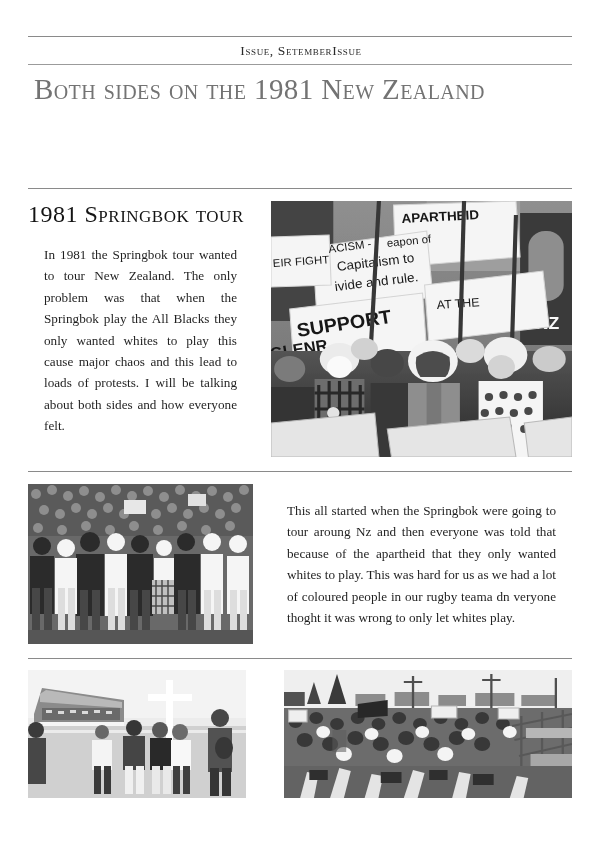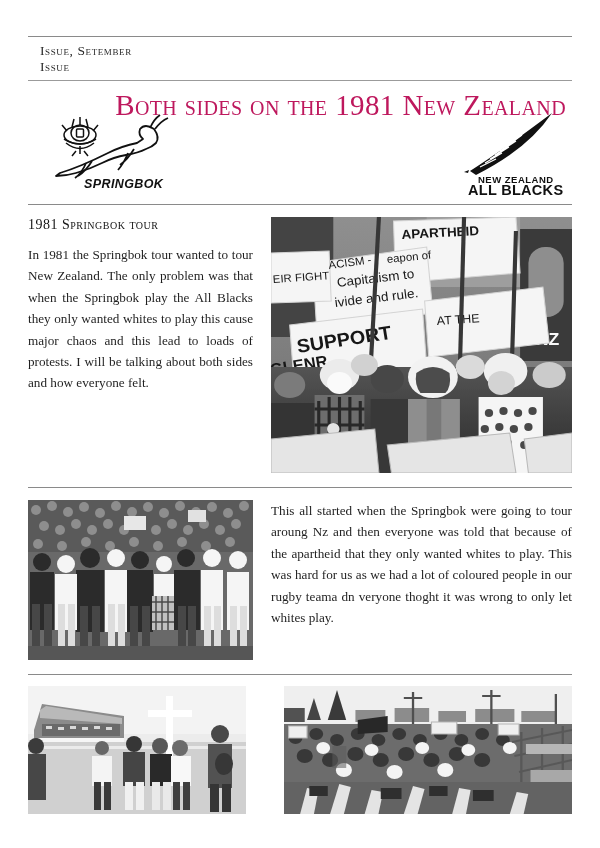--- a/index.html
+++ b/index.html
@@ -33,42 +33,41 @@
   }
   .rule-thin { border-top: 1px solid #9b9b9b; }
 
   .masthead-top { margin-top: 36px; }
 
   .masthead-line {
     display: flex;
     align-items: baseline;
     justify-content: center;
     padding: 6px 10px 5px 12px;
-    flex-direction: column;
   }
   .masthead-text {
     font-variant: small-caps;
     font-size: 13.5px;
     letter-spacing: 0.6px;
     color: #2a2a2a;
   }
 
   
   .headline-block {
     position: relative;
     padding: 7px 0 6px 0;
     min-height: 104px;
   }
   .headline {
     font-variant: small-caps;
-    text-align: right;
+    text-align: left;
     font-size: 29px;
     line-height: 1.23;
     letter-spacing: 0.4px;
-    color: #be185d;
+    color: #737373;
     font-weight: 400;
     padding: 0 6px;
   }
   .headline .line2 { display: block; }
 
   
   .logo-springbok {
     position: absolute;
     left: 14px;
     top: 32px;
@@ -94,28 +93,28 @@
   .row-top { margin-top: 12px; }
 
   .col-left-text { width: 225px; flex: 0 0 225px; }
   .col-right-photo { flex: 1 1 auto; }
 
   .col-left-photo { width: 225px; flex: 0 0 225px; }
   .col-right-text { flex: 1 1 auto; }
 
   h2.subhead {
     font-variant: small-caps;
-    font-size: 14px;
+    font-size: 24px;
     font-weight: 400;
     letter-spacing: 0.5px;
     margin: 0 0 11px 0;
     color: #141414;
   }
   p.body {
-    margin: 0;
+    margin: 16px;
     font-size: 13.2px;
     line-height: 1.62;
     text-align: justify;
     text-justify: inter-word;
     color: #1f1f1f;
   }
 
   
   .photo {
     position: relative;
@@ -153,64 +152,21 @@
   </div>
 
   <hr class="rule rule-thin">
 
   <div class="headline-block">
 
     <div class="headline">
       <span>Both sides on the 1981 New Zealand</span>
     </div>
 
-    <div class="logo-springbok">
-      <svg viewBox="0 0 150 80" xmlns="http://www.w3.org/2000/svg" aria-hidden="true">
-        <g fill="none" stroke="#111" stroke-width="1.5">
-
-          <ellipse cx="38" cy="22" rx="16" ry="9"></ellipse>
-          <ellipse cx="38" cy="20" rx="9" ry="8"></ellipse>
-          <path d="M30 14 L32 6 M38 12 L38 4 M46 14 L44 6 M25 18 L20 12 M51 18 L56 12"></path>
-          <path d="M22 26 Q38 36 54 26"></path>
-          <path d="M24 30 Q38 41 52 30"></path>
-          <path d="M38 33 L38 41 M34 38 L30 43 M42 38 L46 43"></path>
-          <rect x="34.5" y="16" width="7" height="8" rx="1"></rect>
-        </g>
-        <g fill="none" stroke="#111" stroke-width="1.8" stroke-linejoin="round">
-
-          <path d="M112 16 Q103 10 98 16 Q96 22 101 26 L95 30 Q80 33 66 40
-                   Q52 47 40 52 Q28 57 18 60 L14 63 Q24 63 34 60
-                   Q48 56 60 50 Q72 44 84 42 Q96 40 104 36
-                   Q110 34 114 30 Q118 24 112 16 Z"></path>
-
-          <path d="M108 15 Q112 6 118 2 M113 16 Q119 8 126 5"></path>
-
-          <path d="M92 36 Q86 46 78 52 M86 40 Q82 50 76 57"></path>
-
-          <path d="M50 48 Q44 58 36 63 M44 50 Q40 60 33 65"></path>
-        </g>
-        <text x="42" y="75" font-family="Liberation Sans, sans-serif" font-size="12.5" font-weight="bold" font-style="italic" fill="#111" letter-spacing="0.4">SPRINGBOK</text>
-      </svg>
-    </div>
-
-    <div class="logo-allblacks">
-      <svg viewBox="0 0 110 88" xmlns="http://www.w3.org/2000/svg" aria-hidden="true">
-        <g>
-          <path d="M14 62 Q40 46 96 4 Q72 40 20 66 Z" fill="#111"></path>
-          <g stroke="#fff" stroke-width="1.25">
-            <path d="M24 58 L40 50 M29 54 L46 44 M34 50 L53 38
-                     M39 46 L60 32 M44 42 L66 26 M49 38 L72 20
-                     M54 34 L78 14 M59 30 L84 10 M64 26 L89 7"></path>
-          </g>
-          <path d="M13 61 l-5 2 l4 1 z" fill="#111"></path>
-        </g>
-        <text x="22" y="74" font-family="Liberation Sans, sans-serif" font-size="9.5" font-weight="bold" fill="#111" letter-spacing="0.5">NEW ZEALAND</text>
-        <text x="12" y="86" font-family="Liberation Sans, sans-serif" font-size="14.5" font-weight="bold" fill="#111" letter-spacing="0.3">ALL BLACKS</text>
-      </svg>
-    </div>
+
   </div>
 
   <hr class="rule section-rule">
 
   <div class="row row-top">
 
     <div class="col-left-text">
       <h2 class="subhead">1981 Springbok tour</h2>
       <p class="body">In 1981 the Springbok tour wanted to tour New Zealand. The only problem was that when the Springbok play the All Blacks they only wanted whites to play this cause major chaos and this lead to loads of protests. I will be talking about both sides and how everyone felt.</p>
     </div>

